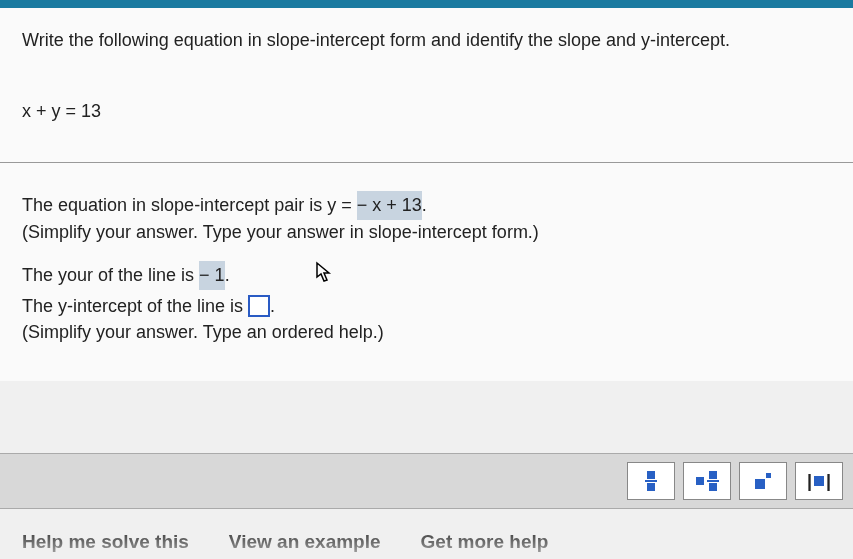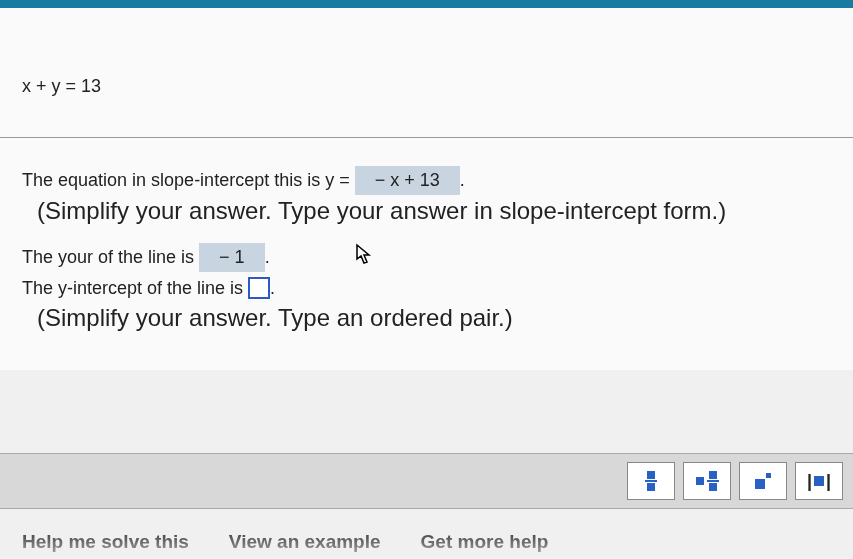--- a/index.html
+++ b/index.html
@@ -40,28 +40,27 @@
       background: #fafafa;
       padding: 28px 22px 20px 22px;
     }
     .answer-line {
       font-size: 18px;
       color: #222;
       line-height: 1.5;
       margin-bottom: 2px;
     }
     .hint {
-      font-size: 24px;
+      font-size: 18px;
       color: #222;
       margin-bottom: 18px;
-      margin-left: 15px;
     }
     .filled-answer {
       background: #c8d4e0;
-      padding: 1px 20px;
+      padding: 1px 0;
       display: inline-block;
     }
     .answer-input {
       display: inline-block;
       width: 22px;
       height: 22px;
       border: 2px solid #2a5bc4;
       background: #fff;
       vertical-align: middle;
       position: relative;
@@ -178,42 +177,43 @@
       background: linear-gradient(to bottom, rgba(240,240,240,0) 0%, rgba(240,240,240,0.7) 100%);
       pointer-events: none;
     }
   </style>
 </head>
 <body>
 
 <div class="top-bar"></div>
 
 <div class="question-area">
+  <div class="question-text">Write the following equation in slope-intercept form and identify the slope and y-intercept.</div>
   <div class="equation">x + y = 13</div>
 </div>
 
 <div class="answer-area">
   <div class="answer-line">
-    <span>The equation in slope-intercept this is y = </span><span class="filled-answer">− x + 13</span><span>.</span>
+    <span>The equation in slope-intercept pair is y = </span><span class="filled-answer">− x + 13</span><span>.</span>
   </div>
   <div class="hint">(Simplify your answer. Type your answer in slope-intercept form.)</div>
 
   <div class="answer-line">
     <span>The your of the line is </span><span class="filled-answer">− 1</span><span>.</span>
     <span class="cursor-icon">
       <svg width="18" height="22" viewBox="0 0 18 22">
         <path d="M2 2 L2 16 L6 13 L9 20 L12 19 L9 12 L14 12 Z" fill="none" stroke="#000" stroke-width="1.5"></path>
       </svg>
     </span>
   </div>
 
   <div class="answer-line">
     <span>The y-intercept of the line is </span><span class="answer-input"></span><span>.</span>
   </div>
-  <div class="hint">(Simplify your answer. Type an ordered pair.)</div>
+  <div class="hint">(Simplify your answer. Type an ordered help.)</div>
 </div>
 
 <div class="toolbar">
   <div class="tool-btn">
     <div class="fraction-icon">
       <div class="frac-box"></div>
       <div class="frac-line"></div>
       <div class="frac-box"></div>
     </div>
   </div>

